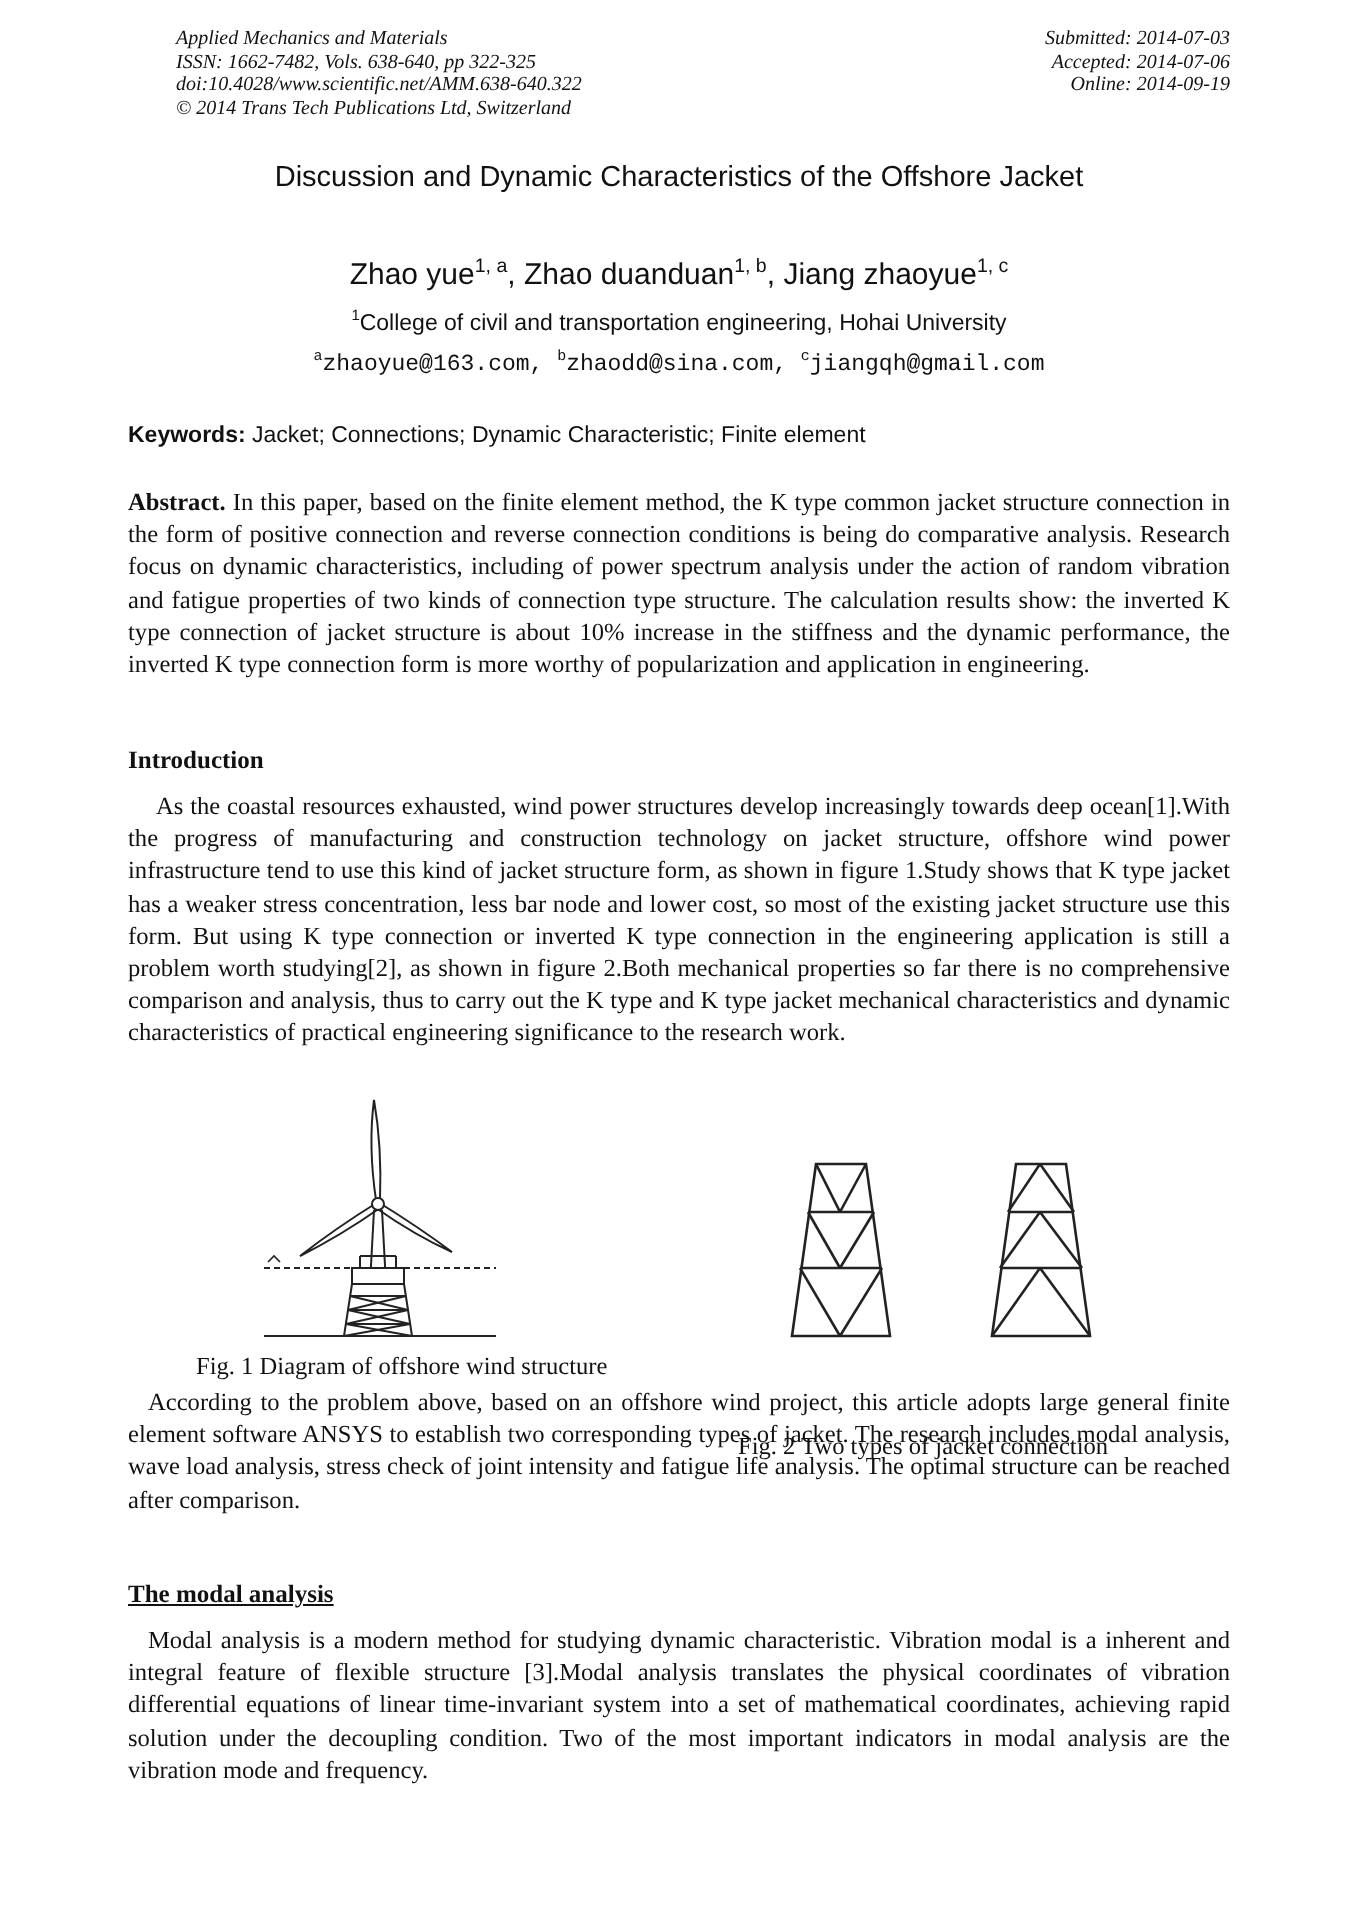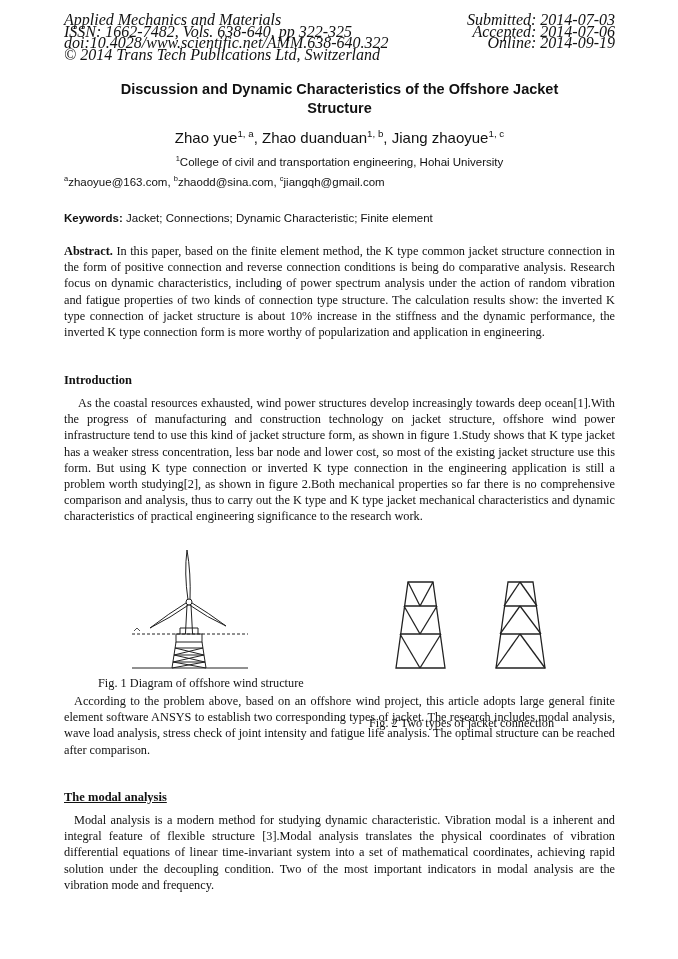--- a/index.html
+++ b/index.html
@@ -1,25 +1,25 @@
 <!DOCTYPE html>
 <html><head>
 <meta charset="utf-8">
 <style>
   html, body { margin:0; padding:0; background:#ffffff; }
   body { width:678px; height:959px; position:relative; overflow:hidden; color:#111; }
   .serif { font-family: "Liberation Serif", "DejaVu Serif", serif; }
   .sans { font-family: "Liberation Sans", "DejaVu Sans", sans-serif; }
-  .hdr { position:absolute; top:14px; font-size:16px; line-height:11.5px; font-style:italic; }
+  .hdr { position:absolute; top:14px; font-size:10px; line-height:11.5px; font-style:italic;margin-left:24px; }
   .hdr-left { left:64px; }
   .hdr-right { right:63px; text-align:right; }
-  .title { position:absolute; left:64px; width:551px; top:80px; text-align:center; font-weight:bold; font-size:14.5px; line-height:19px; }
+  .title { position:absolute; left:64px; width:551px; top:80px; text-align:center; font-weight:normal; font-size:14.5px; line-height:19px; }
   .authors { position:absolute; left:64px; width:551px; top:129px; text-align:center; font-size:15px; }
   .affil { position:absolute; left:64px; width:551px; top:156px; text-align:center; font-size:11.5px; }
-  .emails { position:absolute; left:64px; width:551px; top:176px; text-align:left; font-size:11.5px; }
+  .emails { position:absolute; left:64px; width:551px; top:176px; text-align:center; font-size:11.5px;font-family:Liberation Mono, monospace; }
   sup { font-size:65%; line-height:0; }
   .keywords { position:absolute; left:64px; top:212px; font-size:11.5px; }
   .para { position:absolute; left:64px; width:551px; font-size:12.3px; line-height:16.2px; text-align:justify; }
   .para p { margin:0; }
   .heading { position:absolute; left:64px; font-weight:bold; font-size:12.5px; }
   .figure { position:absolute; }
   .caption { position:absolute; font-size:12.3px; }
   b.lbl { font-weight:bold; }
 </style>
 </head>
@@ -32,21 +32,20 @@
   <div>© 2014 Trans Tech Publications Ltd, Switzerland</div>
 </div>
 <div class="hdr hdr-right serif">
   <div>Submitted: 2014-07-03</div>
   <div>Accepted: 2014-07-06</div>
   <div>Online: 2014-09-19</div>
 </div>
 
 <div class="title sans">
   <div>Discussion and Dynamic Characteristics of the Offshore Jacket</div>
-  <div>Structure</div>
 </div>
 
 <div class="authors sans">
   <span>Zhao yue</span><sup>1, a</sup>,
   <span>Zhao duanduan</span><sup>1, b</sup>,
   <span>Jiang zhaoyue</span><sup>1, c</sup>
 </div>
 
 <div class="affil sans">
   <sup>1</sup><span>College of civil and transportation engineering, Hohai University</span>

